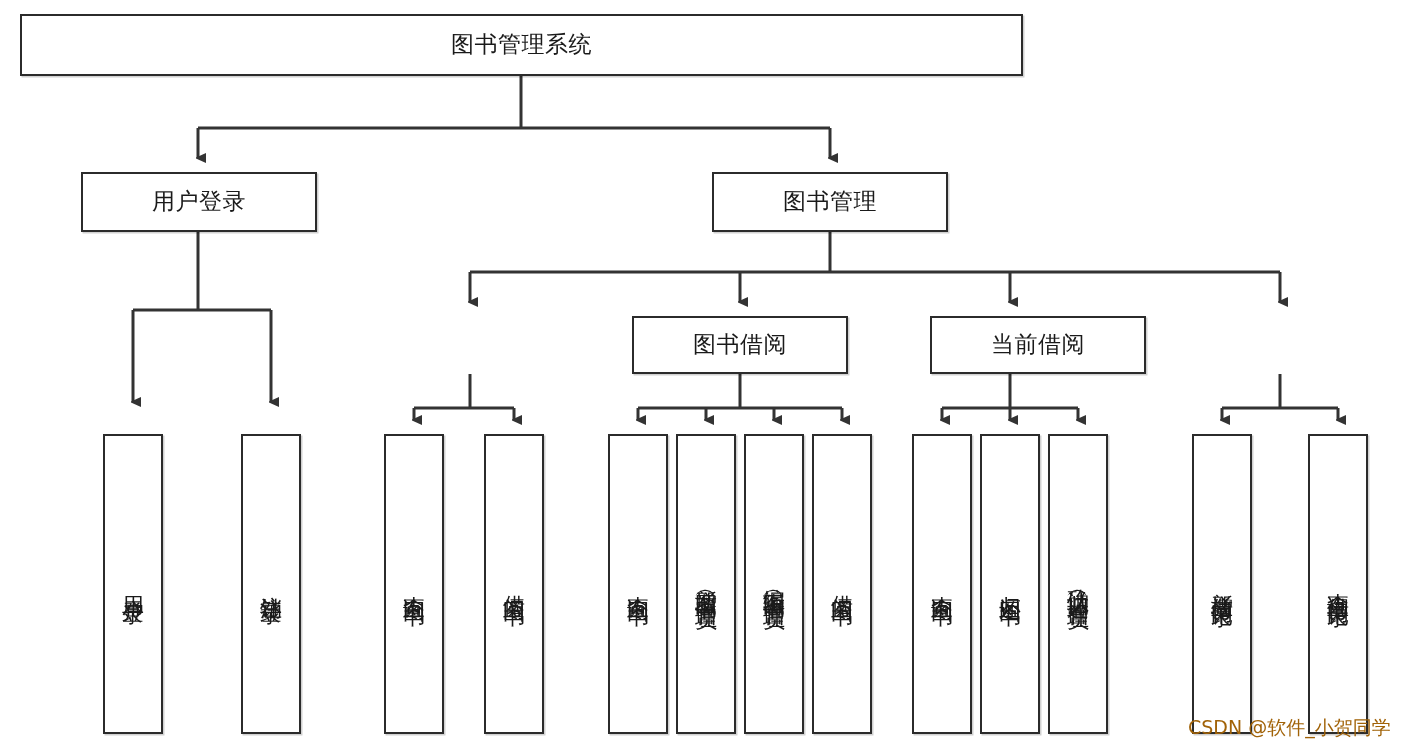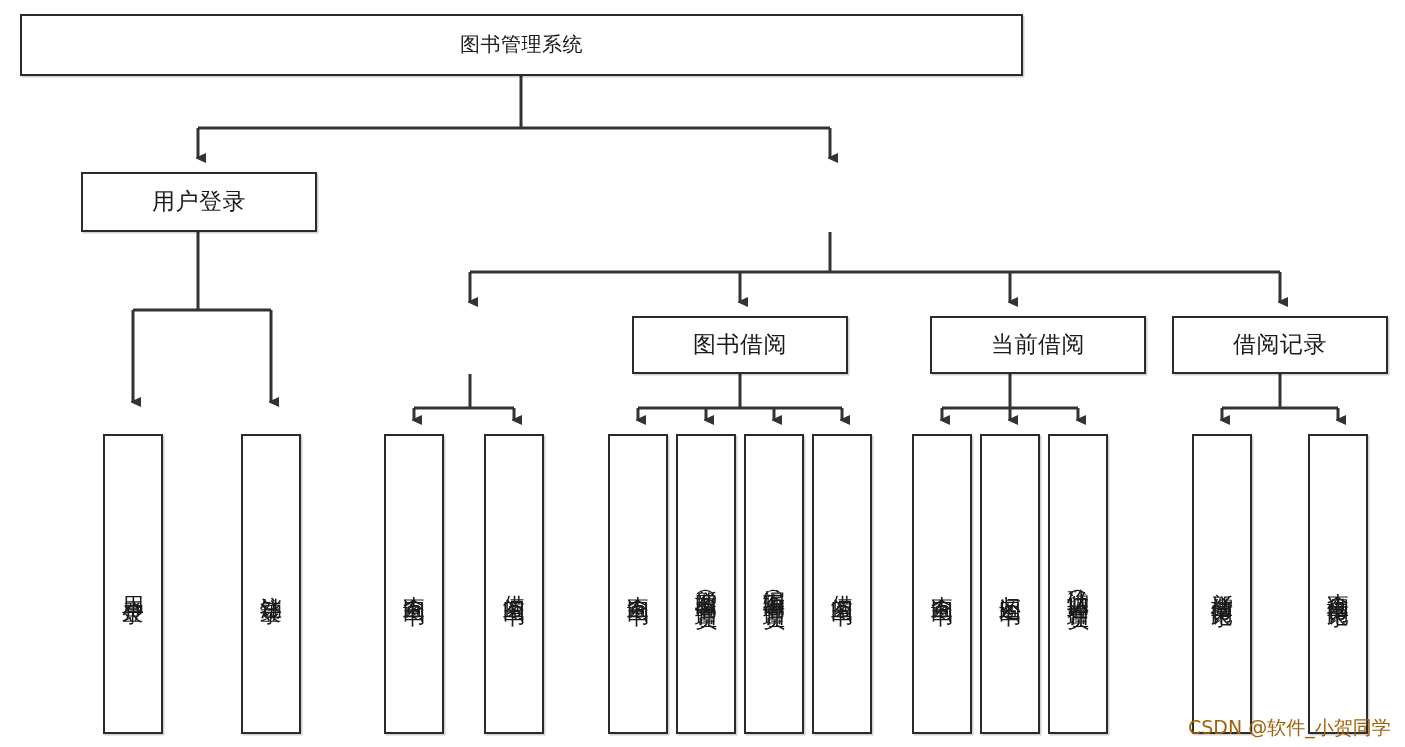--- a/index.html
+++ b/index.html
@@ -42,21 +42,21 @@
     text-align: center;
     line-height: 1.18;
     white-space: nowrap;
     user-select: none;
   }
   .node-box.horizontal .node-label {
     font-size: 23px;
     letter-spacing: 0.5px;
   }
   .node-box.root .node-label {
-    font-size: 20px;
+    font-size: 23px;
   }
   .node-box.vertical {
     align-items: center;
     justify-content: center;
   }
   .node-box.vertical .node-label {
     writing-mode: vertical-rl;
     text-orientation: upright;
     font-size: 22px;
     letter-spacing: 3px;
@@ -126,29 +126,29 @@
     </g>
   </svg>
 
   <div class="node-box root horizontal" style="left:20px; top:14px; width:1003px; height:62px;">
     <span class="node-label">图书管理系统</span>
   </div>
 
   <div class="node-box horizontal" style="left:81px; top:172px; width:236px; height:60px;">
     <span class="node-label">用户登录</span>
   </div>
+  <div class="node-box horizontal" style="left:712px; top:172px; width:236px; height:60px;">
+    <span class="node-label">图书管理</span>
+  </div>
 
   <div class="node-box horizontal" style="left:632px; top:316px; width:216px; height:58px;">
     <span class="node-label">图书借阅</span>
   </div>
   <div class="node-box horizontal" style="left:902px; top:316px; width:216px; height:58px;margin-left:28px;">
     <span class="node-label">当前借阅</span>
-  </div>
-  <div class="node-box horizontal" style="left:1172px; top:316px; width:216px; height:58px;">
-    <span class="node-label">借阅记录</span>
   </div>
 
   <div class="node-box vertical" style="left:103px; top:434px; width:60px; height:300px;">
     <span class="node-label">用户登录</span>
   </div>
   <div class="node-box vertical" style="left:241px; top:434px; width:60px; height:300px;">
     <span class="node-label">注销登录</span>
   </div>
 
   <div class="node-box vertical" style="left:384px; top:434px; width:60px; height:300px;">

